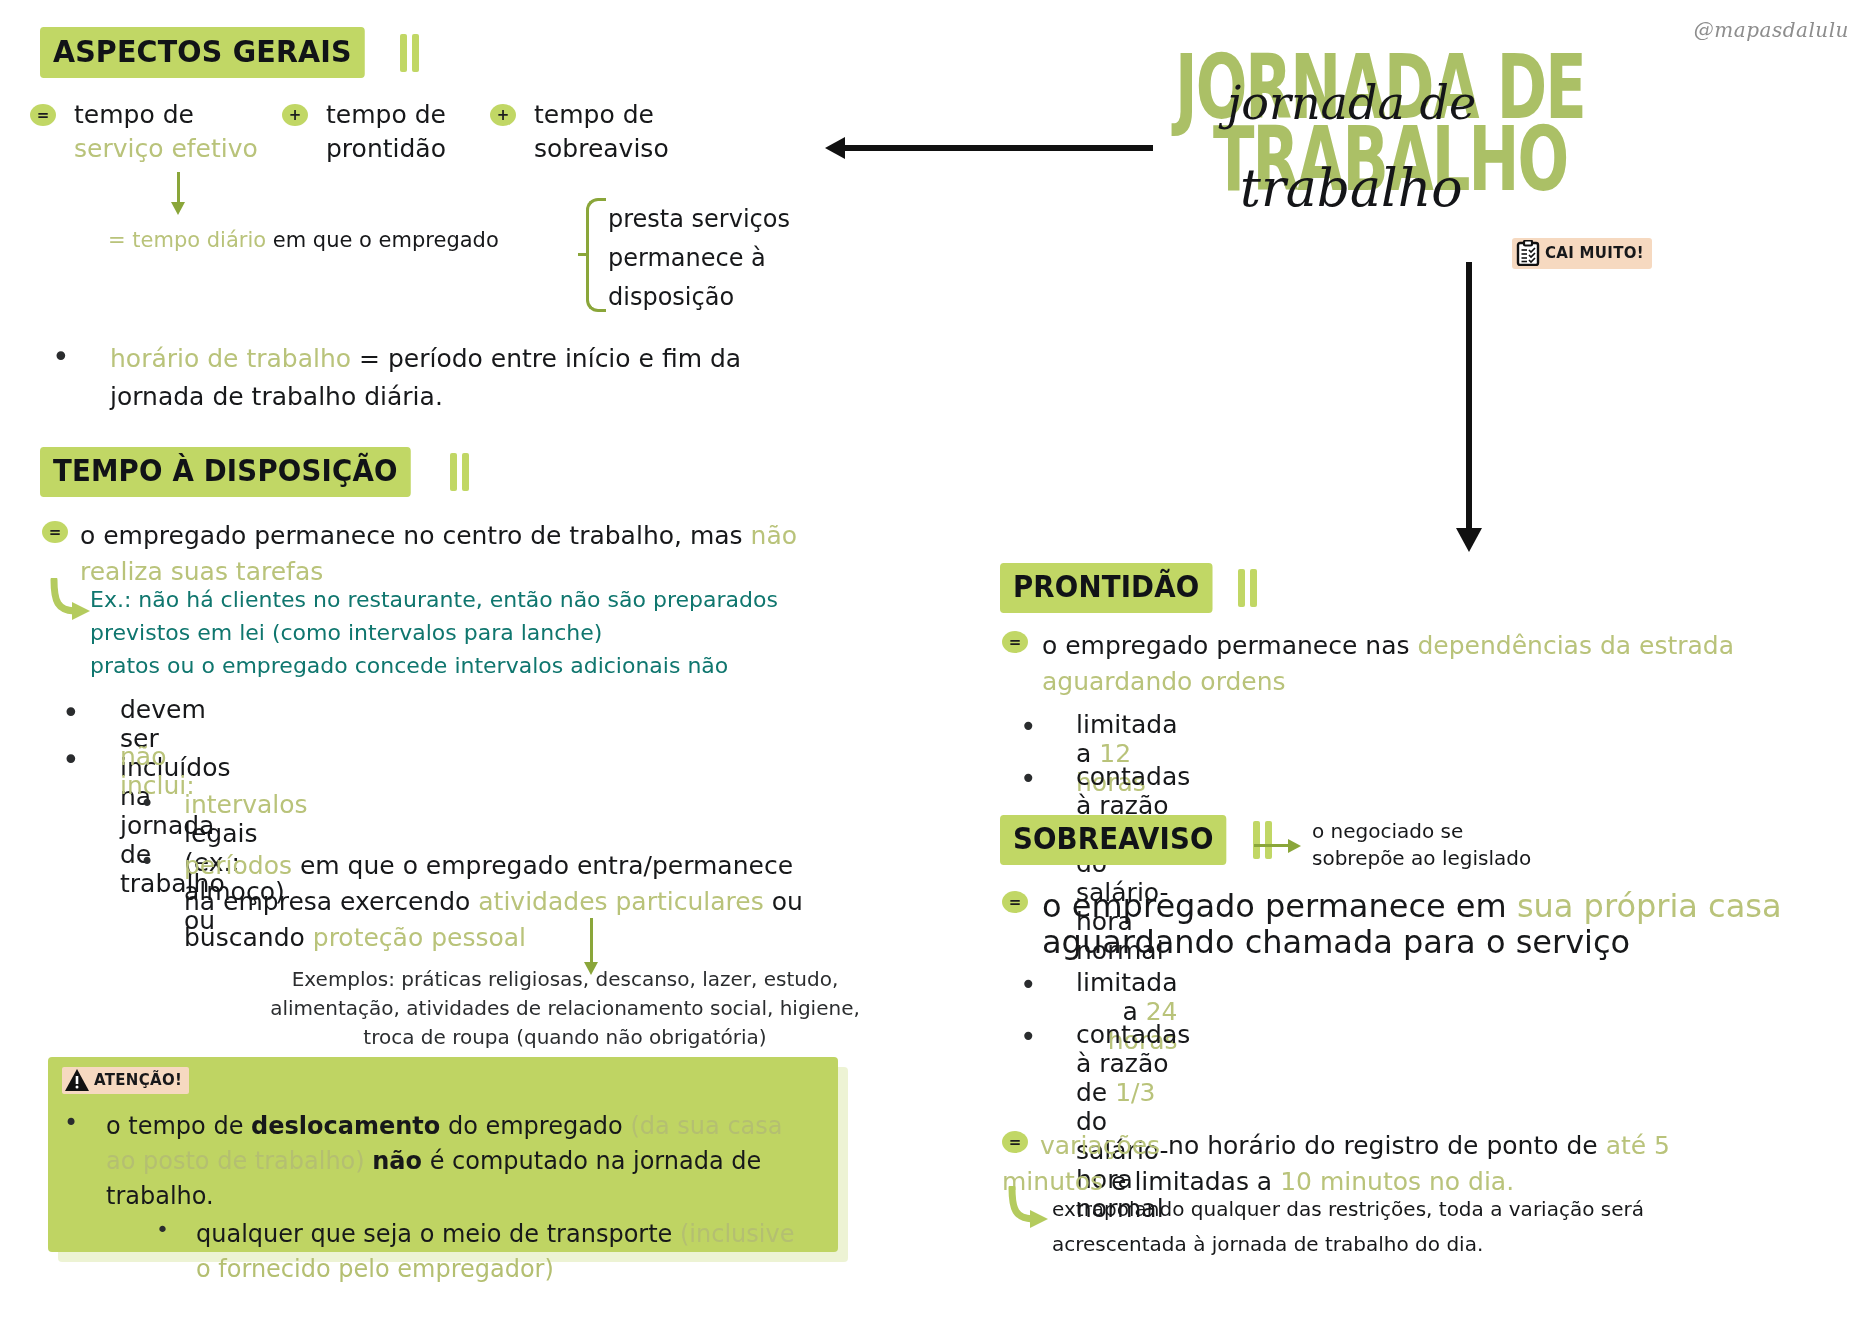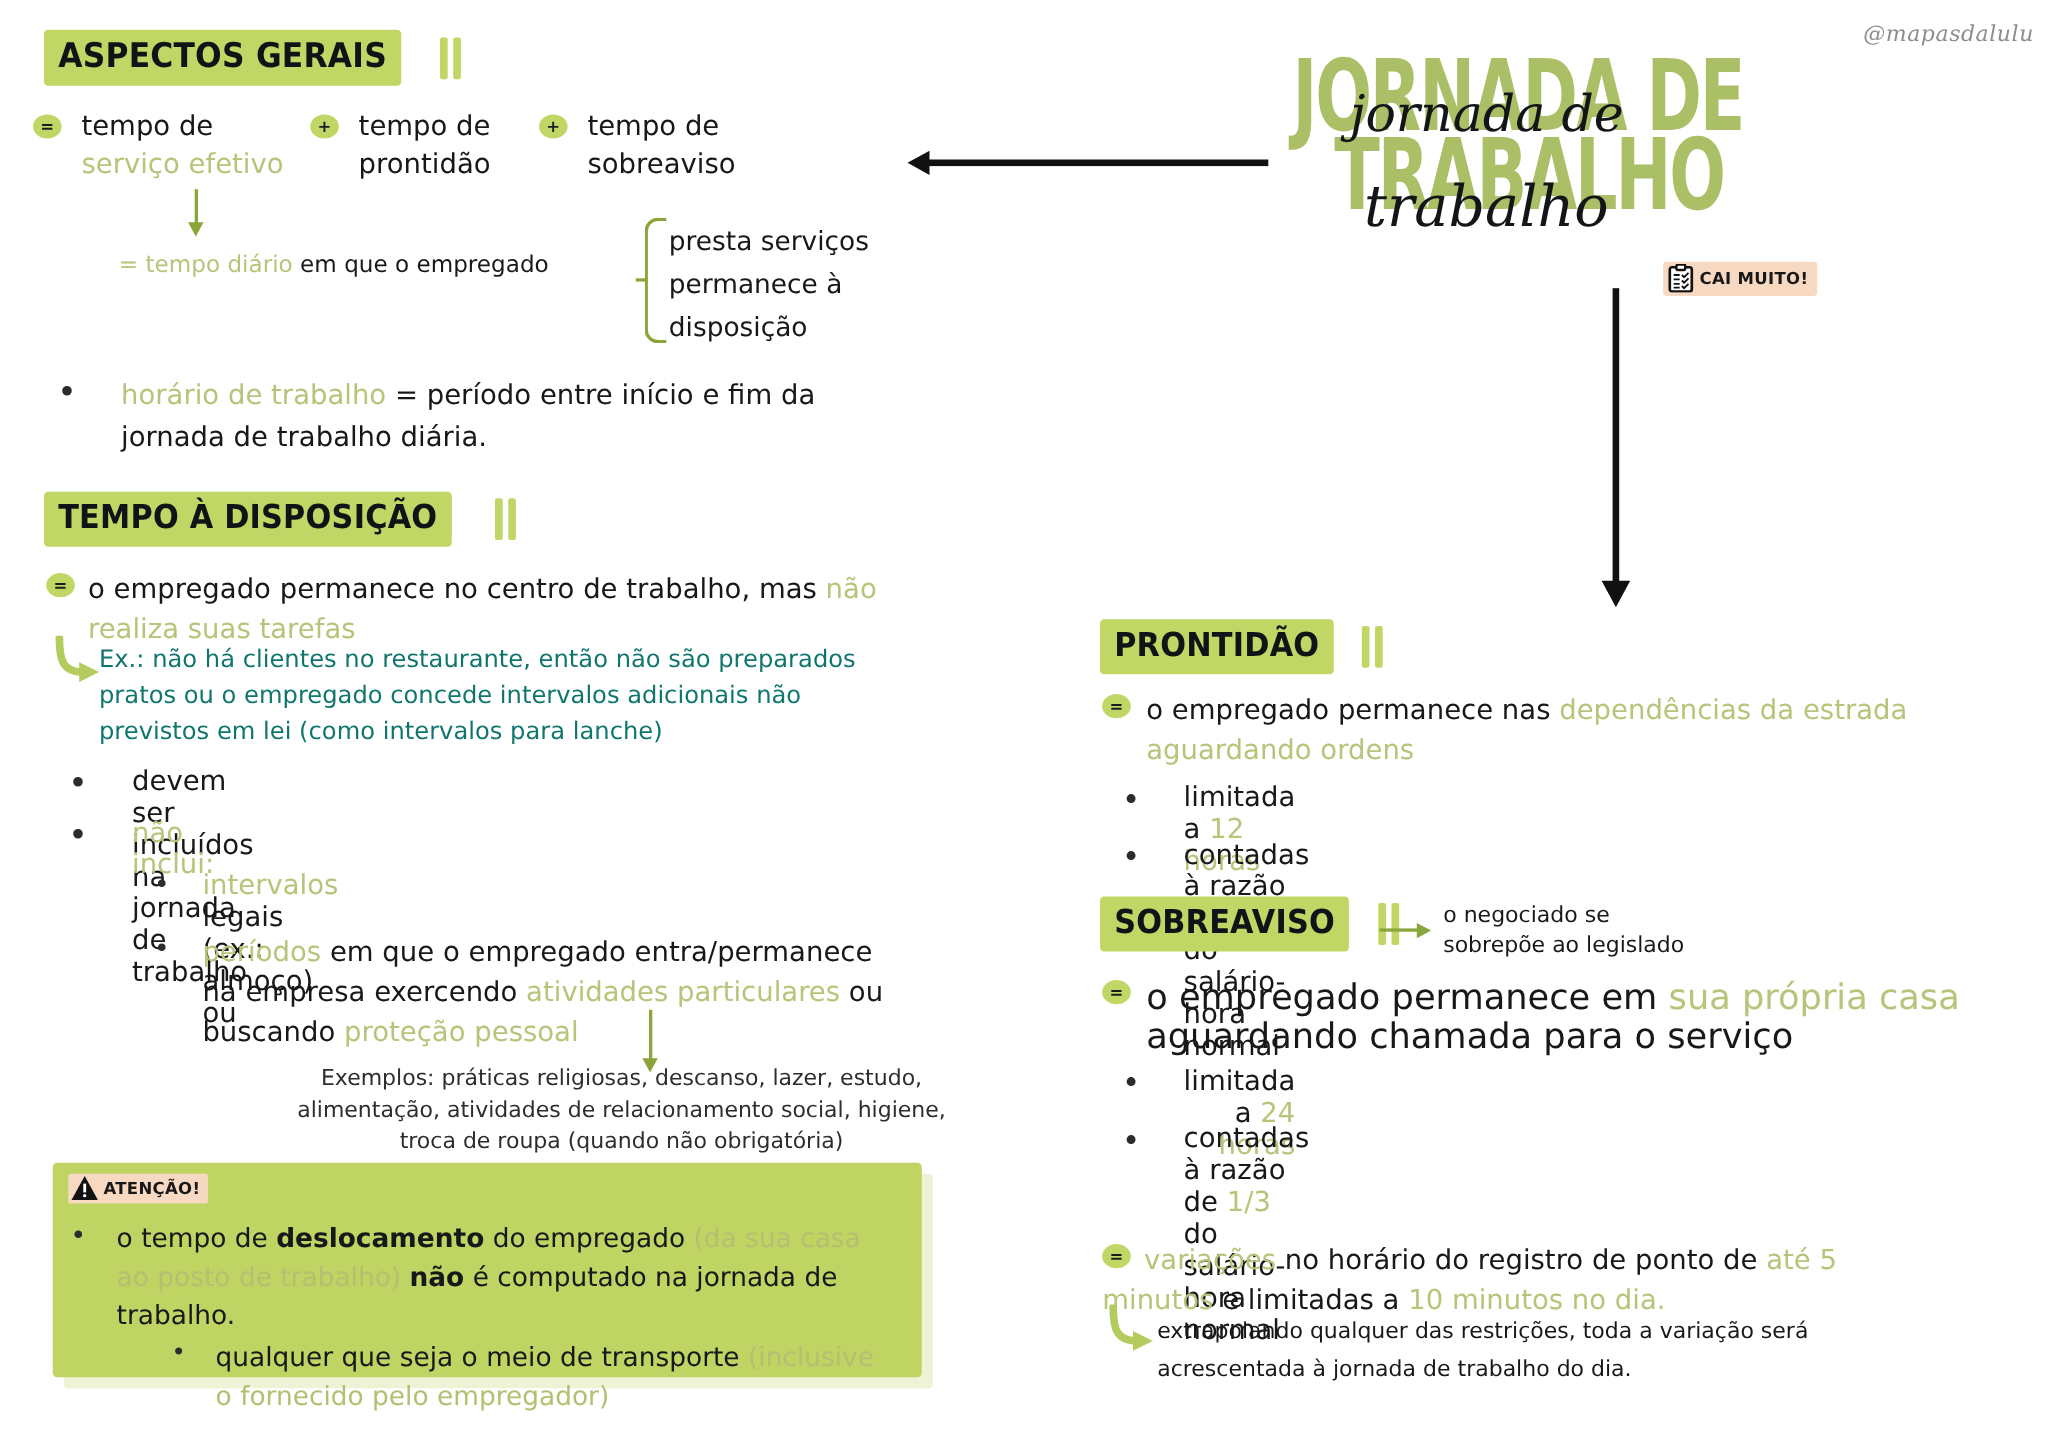--- a/index.html
+++ b/index.html
@@ -272,22 +272,22 @@
 
   <div class="hook" style="left:48px; top:578px;">
     <svg width="46" height="48" viewBox="0 0 46 48">
       <path d="M6 2 C6 24, 10 32, 26 33" stroke="#b4cb5e" stroke-width="7" fill="none" stroke-linecap="round"></path>
       <polygon points="24,24 42,33 24,42" fill="#b4cb5e"></polygon>
     </svg>
   </div>
 
   <div class="abs t" style="left:90px; top:583px; font-size:22px; line-height:33px; width:790px; color:#0f766e;">
     <div>Ex.: não há clientes no restaurante, então não são preparados</div>
+    <div>previstos em lei (como intervalos para lanche)</div>
     <div style="text-align:justify; width:763px;">pratos ou o empregado concede intervalos adicionais não</div>
-    <div>previstos em lei (como intervalos para lanche)</div>
   </div>
 
   <div class="abs" style="left:62px; top:695px;">
     <span class="abs bul" style="left:0px; top:0px; font-size:30px;">•</span>
     <div class="abs t" style="left:58px; top:0px; font-size:25px;">devem ser incluídos na jornada de trabalho</div>
   </div>
   <div class="abs" style="left:62px; top:742px;">
     <span class="abs bul g" style="left:0px; top:0px; font-size:30px;">•</span>
     <div class="abs t g" style="left:58px; top:0px; font-size:25px;">não inclui:</div>
   </div>

